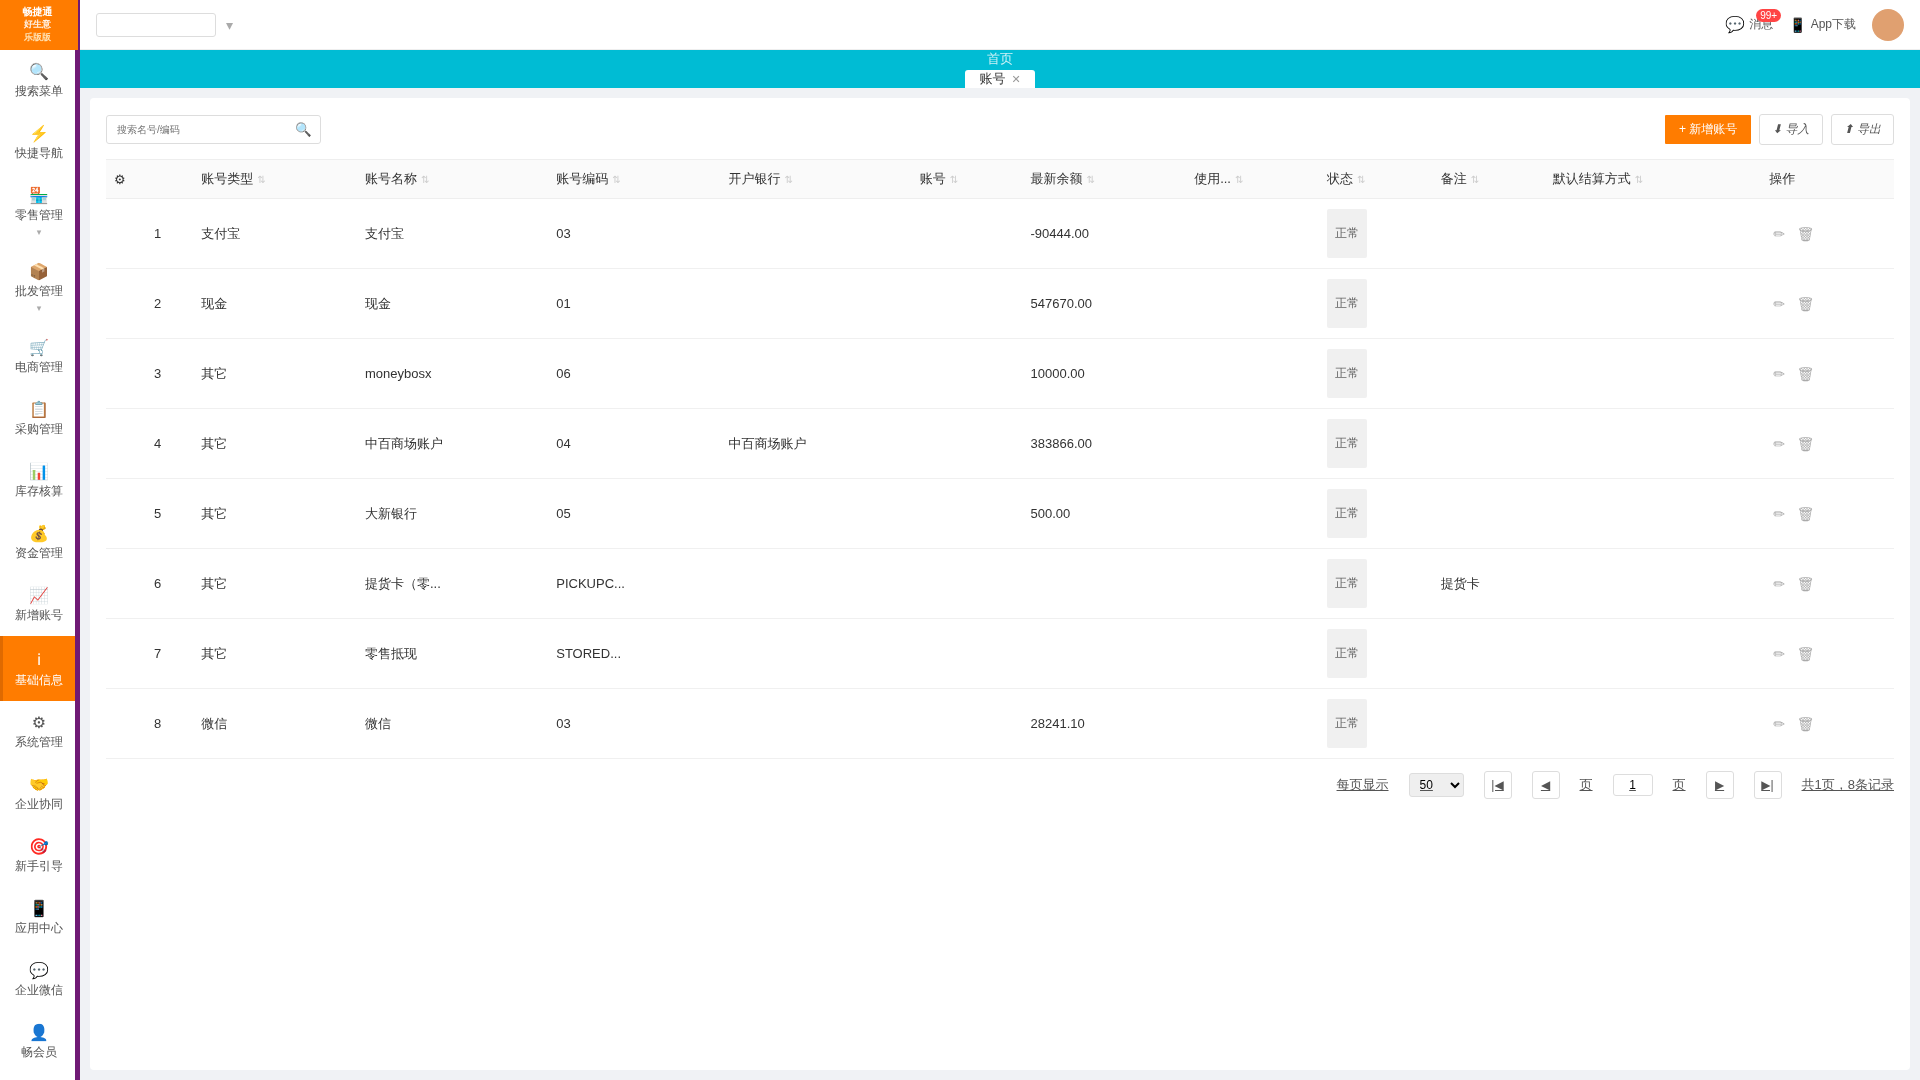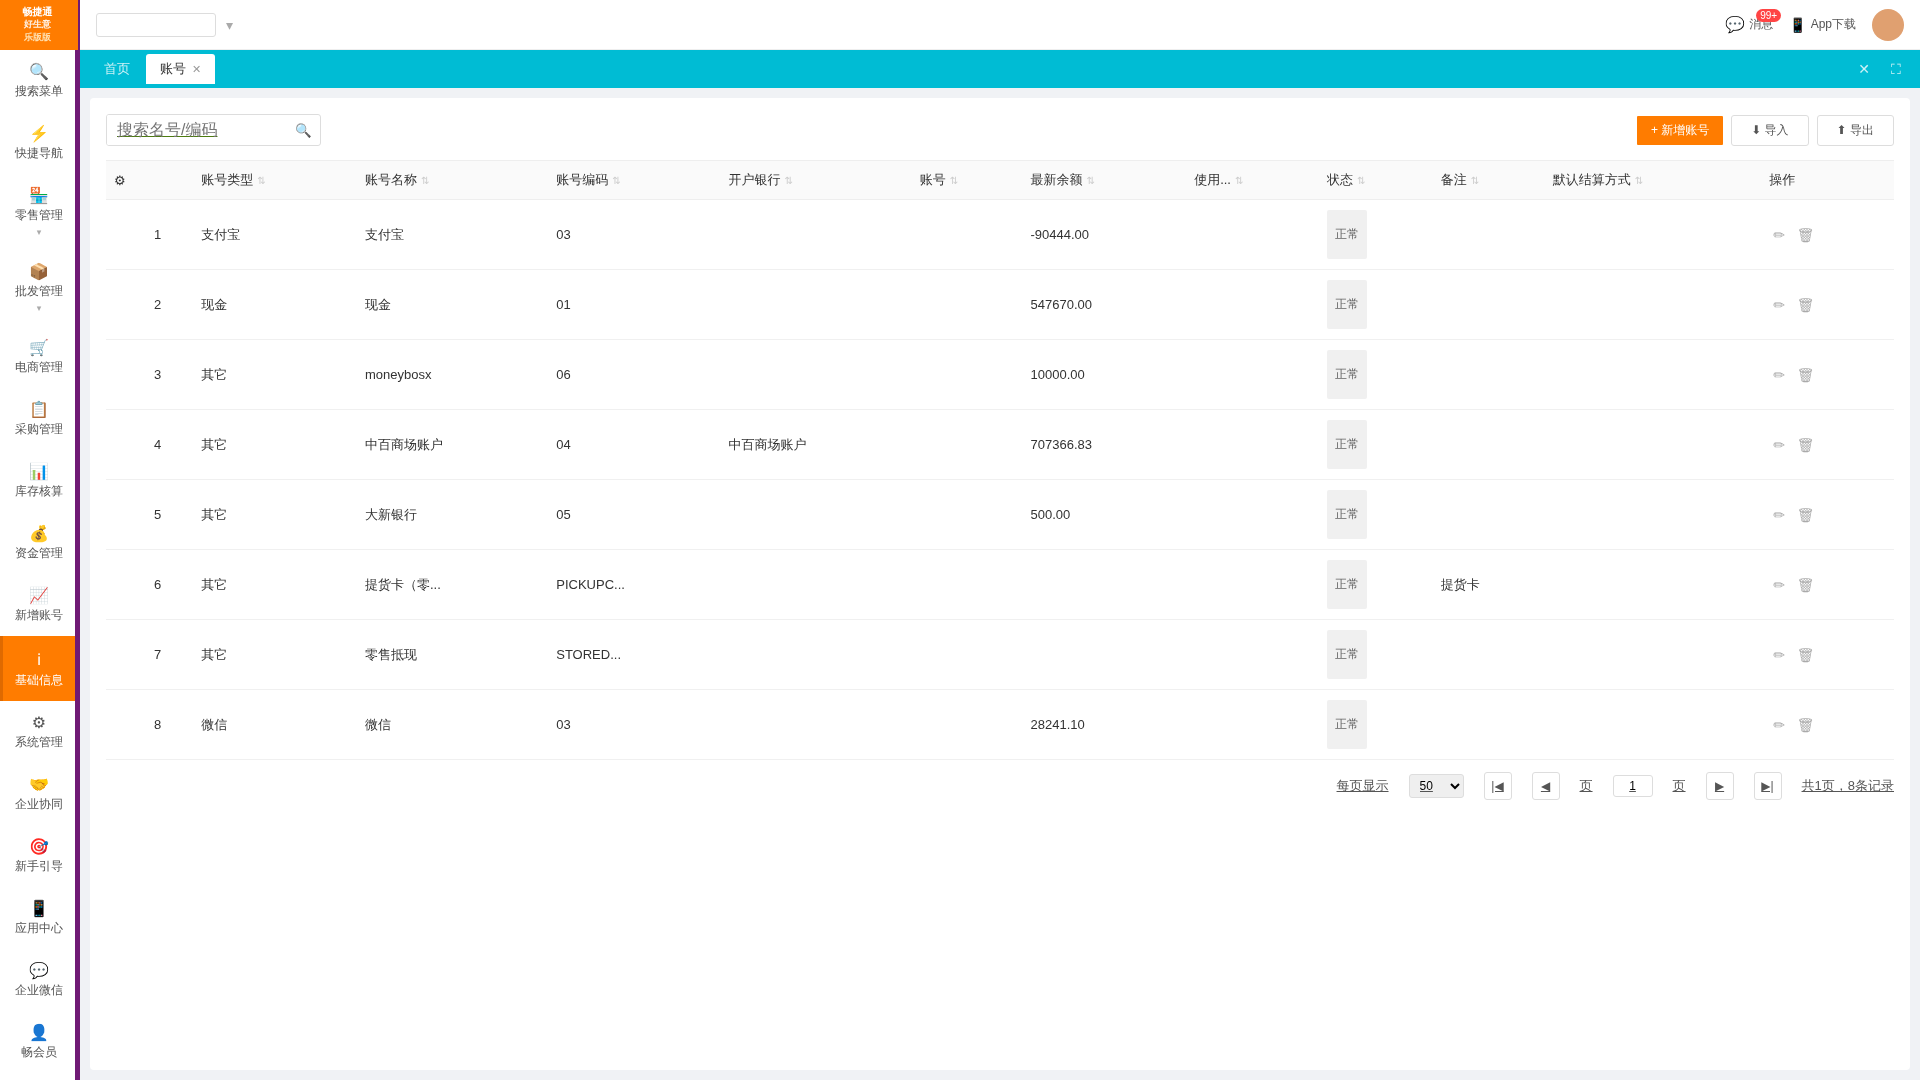--- a/index.html
+++ b/index.html
@@ -122,20 +122,21 @@
     }
 
     
     .tabbar {
       height: 38px;
       background: #00bcd4;
       display: flex;
       align-items: center;
       padding: 0 10px;
       gap: 2px;
+      flex-direction: column;
     }
     .tab {
       height: 30px;
       padding: 0 14px;
       border-radius: 3px 3px 0 0;
       display: flex;
       align-items: center;
       gap: 6px;
       font-size: 13px;
       cursor: pointer;
@@ -198,24 +199,23 @@
       display: flex;
       align-items: center;
       border: 1px solid #ddd;
       border-radius: 3px;
       overflow: hidden;
     }
     .search-input {
       border: none;
       outline: none;
       padding: 6px 10px;
-      font-size: 16px;
+      font-size: 10px;
       width: 180px;
       color: #4d7c0f;
-      text-decoration: underline;
     }
     .search-btn {
       background: none;
       border: none;
       padding: 6px 8px;
       cursor: pointer;
       color: #aaa;
     }
     .toolbar-right {
       display: flex;
@@ -232,26 +232,27 @@
       cursor: pointer;
       display: flex;
       align-items: center;
       gap: 4px;
     }
     .btn-outline {
       background: #fff;
       color: #555;
       border: 1px solid #ddd;
       border-radius: 3px;
-      padding: 6px 19px;
+      padding: 6px 12px;
       font-size: 12px;
       cursor: pointer;
       display: flex;
       align-items: center;
       gap: 4px;
+      font-style: italic;
     }
 
     
     .data-table {
       width: 100%;
       border-collapse: collapse;
       font-size: 13px;
     }
     .data-table th {
       background: #fafafa;
@@ -546,21 +547,21 @@
       </td>
     </tr>
             <tr>
       <td></td>
       <td>4</td>
       <td>其它</td>
       <td>中百商场账户</td>
       <td>04</td>
       <td>中百商场账户</td>
       <td></td>
-      <td>707366.83</td>
+      <td>383866.00</td>
       <td></td>
       <td><span class="status-badge">正常</span></td>
       <td></td>
       <td></td>
       <td>
         <button class="action-btn" title="编辑">✏</button>
         <button class="action-btn" title="删除">🗑</button>
       </td>
     </tr>
             <tr>

